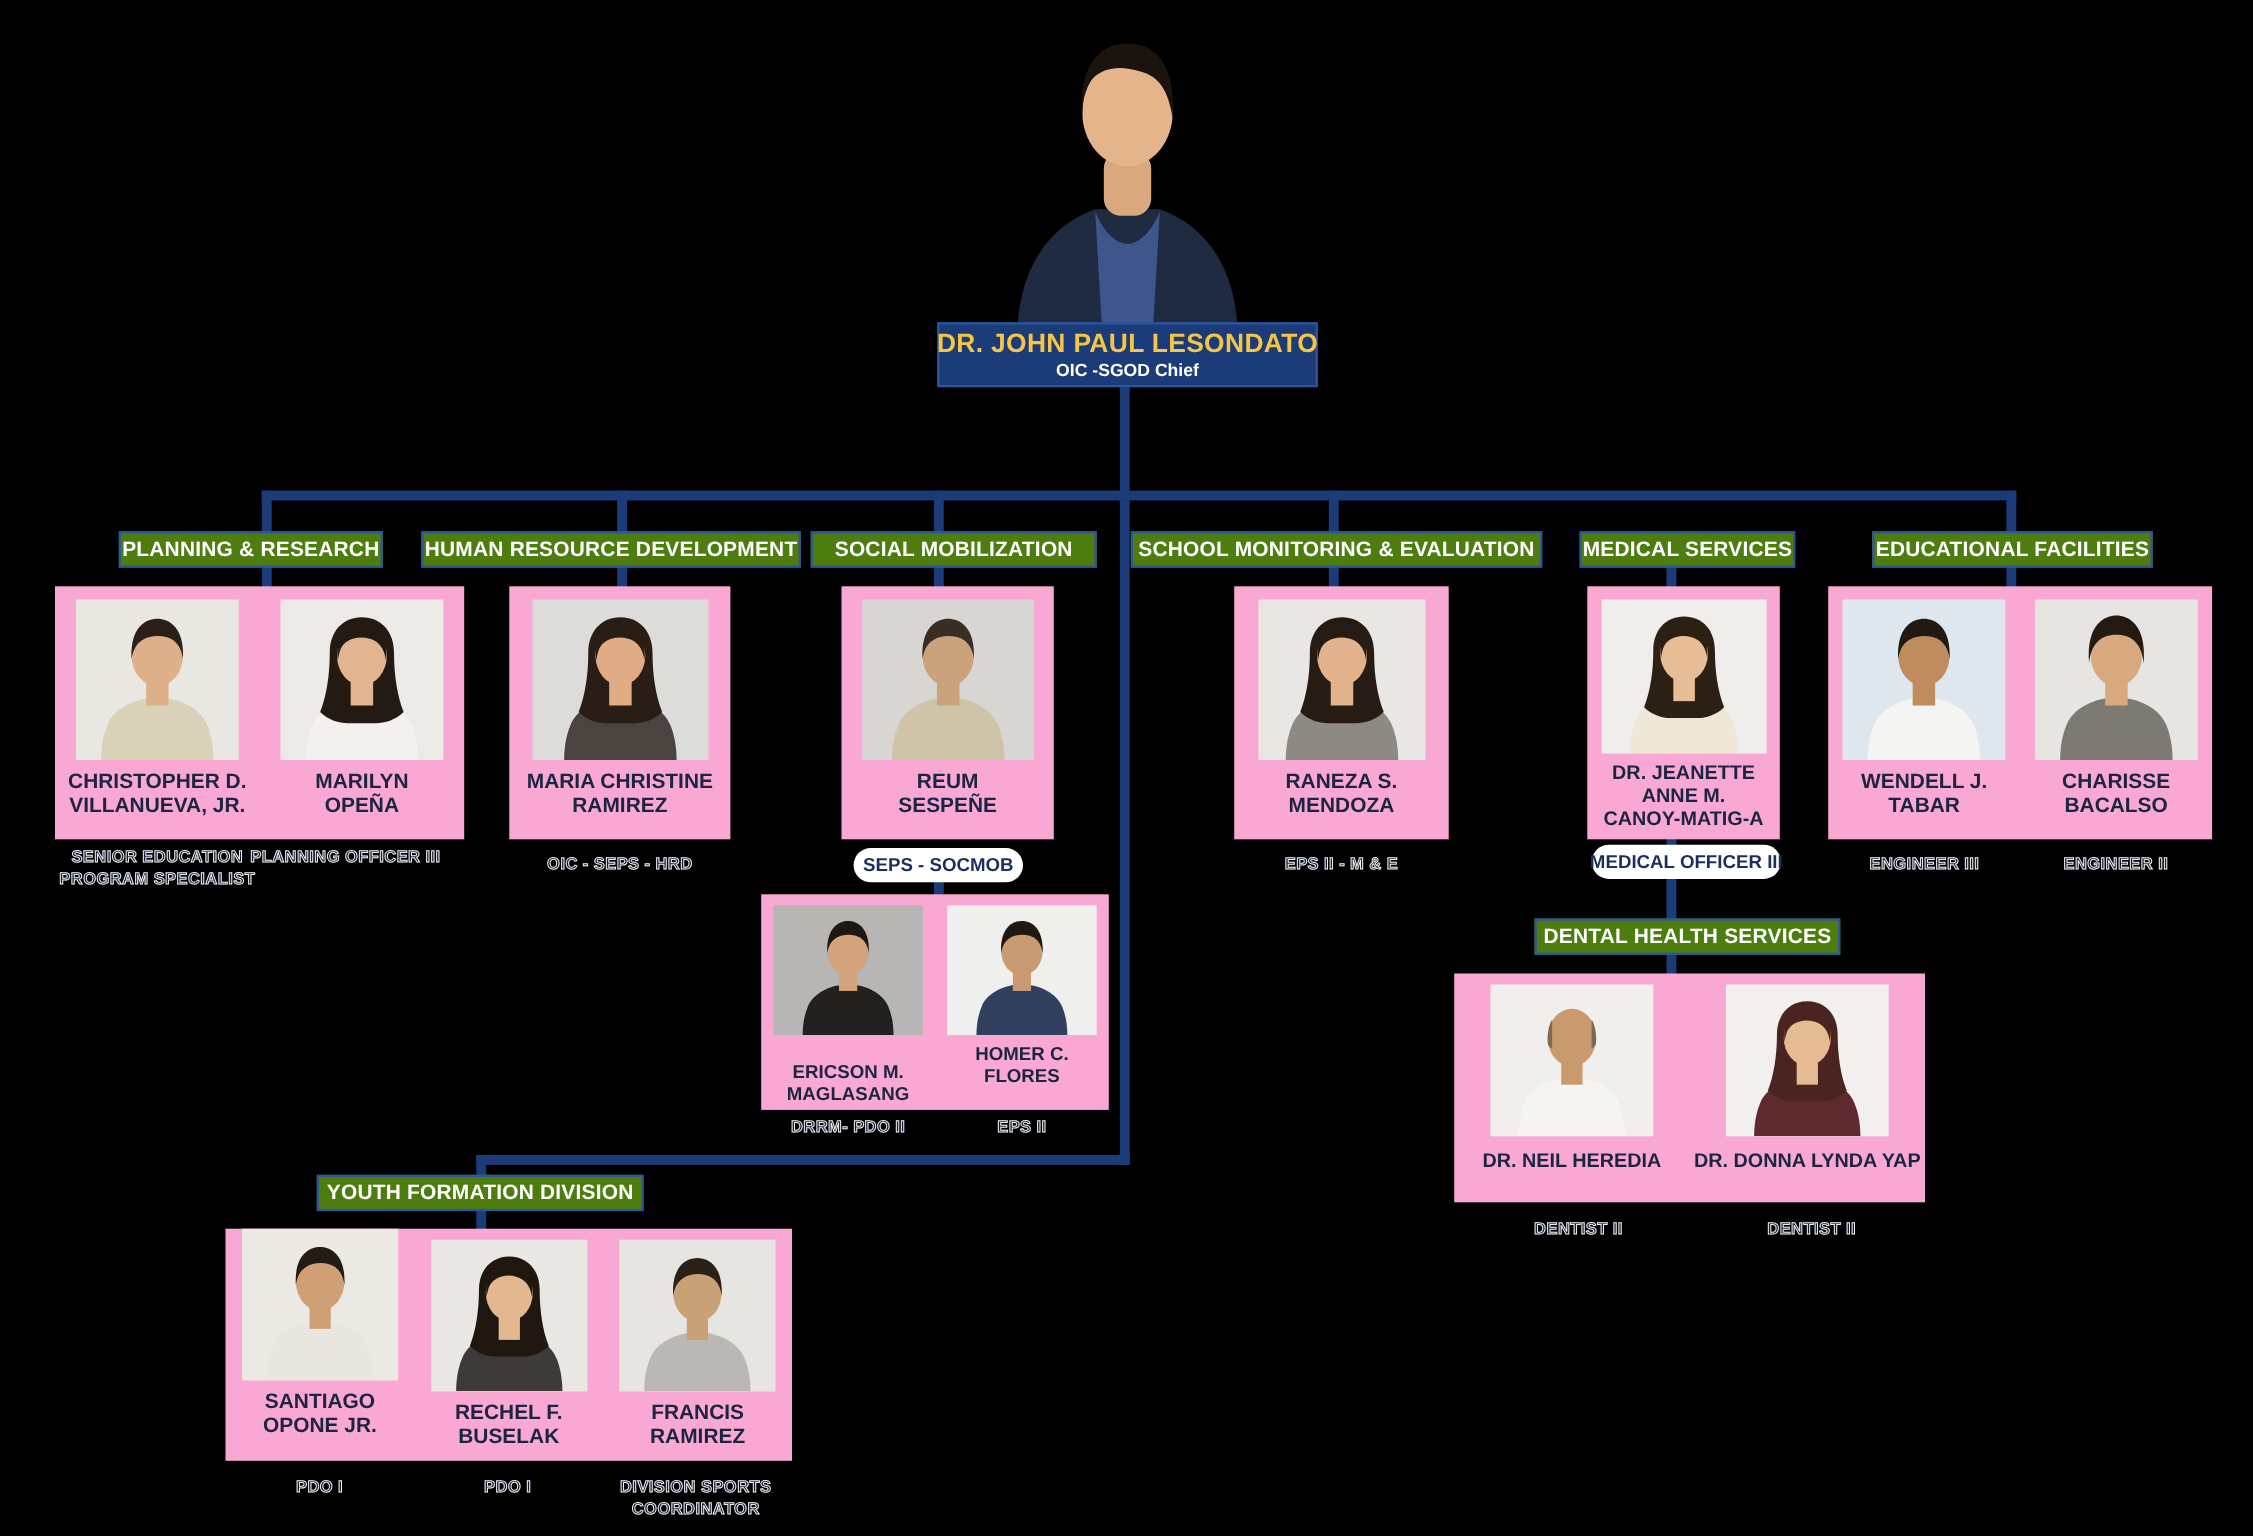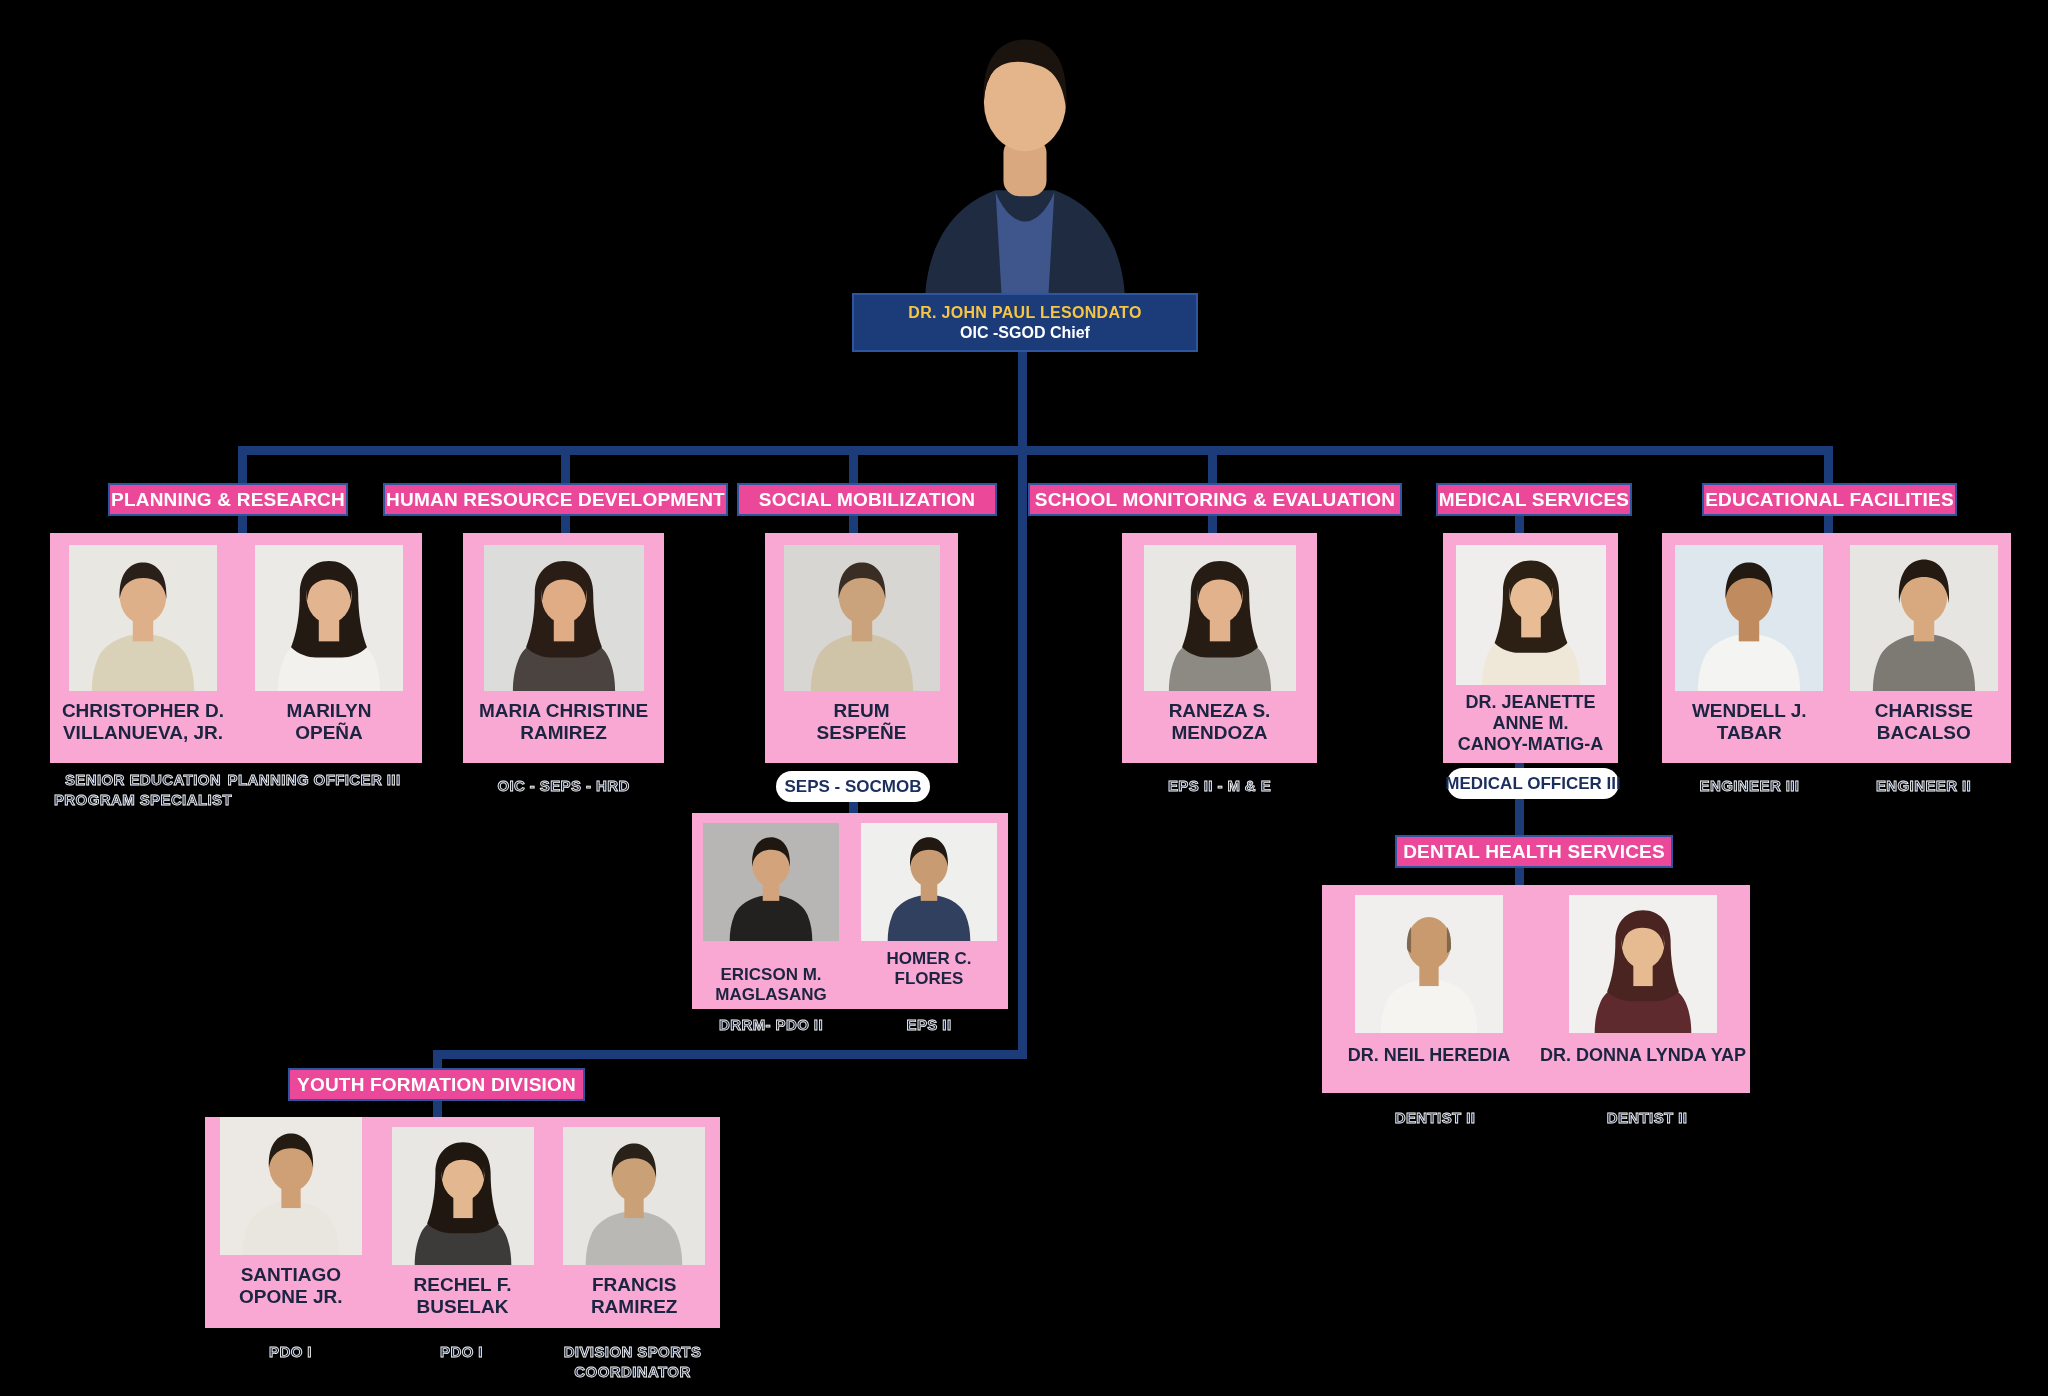--- a/index.html
+++ b/index.html
@@ -3,21 +3,21 @@
 <meta charset="utf-8">
 <style>
   html,body{margin:0;padding:0;}
   body{
     width:2048px;height:1396px;position:relative;overflow:hidden;
     background:#000;font-family:"Liberation Sans", sans-serif;
   }
   .line{position:absolute;background:#1b3c78;z-index:1;}
   .hdr{
     position:absolute;height:33px;z-index:3;box-sizing:border-box;
-    background:#ec4899;border:2px solid #2e55a0;
+    background:#4d7c0f;border:2px solid #2e55a0;
     display:flex;align-items:center;justify-content:center;
     color:#fff;font-weight:700;font-size:19px;letter-spacing:.2px;white-space:nowrap;
   }
   .card{
     position:absolute;z-index:2;background:#f9a8d4;
     display:flex;flex-direction:row;justify-content:center;
   }
   .mcol{flex:1;display:flex;flex-direction:column;align-items:center;padding-top:12px;min-width:0;}
   .photo{display:block;overflow:hidden;background:var(--pbg,#e8e6e2);}
   .photo svg{display:block;width:100%;height:100%;}
@@ -35,21 +35,21 @@
   .pill{
     position:absolute;z-index:4;background:#fff;border-radius:16px;
     display:flex;align-items:center;justify-content:center;
     color:#1b2f5e;font-weight:700;font-size:17px;white-space:nowrap;
   }
   .chiefbox{
     position:absolute;left:852px;top:293px;width:346px;height:59px;z-index:5;
     box-sizing:border-box;background:#1b3c78;border:2px solid #2e55a0;
     display:flex;flex-direction:column;align-items:center;justify-content:center;
   }
-  .chiefbox .nm{color:#f6c544;font-weight:700;font-size:16px;letter-spacing:.3px;white-space:nowrap;}
+  .chiefbox .nm{color:#f6c544;font-weight:700;font-size:24px;letter-spacing:.3px;white-space:nowrap;}
   .chiefbox .tt{color:#fff;font-weight:700;font-size:16px;margin-top:2px;white-space:nowrap;}
   .chiefphoto{position:absolute;left:895px;top:20px;width:260px;height:274px;z-index:4;}
   .chiefphoto svg{width:100%;height:100%;display:block;}
   .w2 .pname{font-size:19px;}
   .nowrap{white-space:nowrap;}
   .hidden-defs{position:absolute;width:0;height:0;overflow:hidden;}
 </style>
 </head>
 <body>
 

